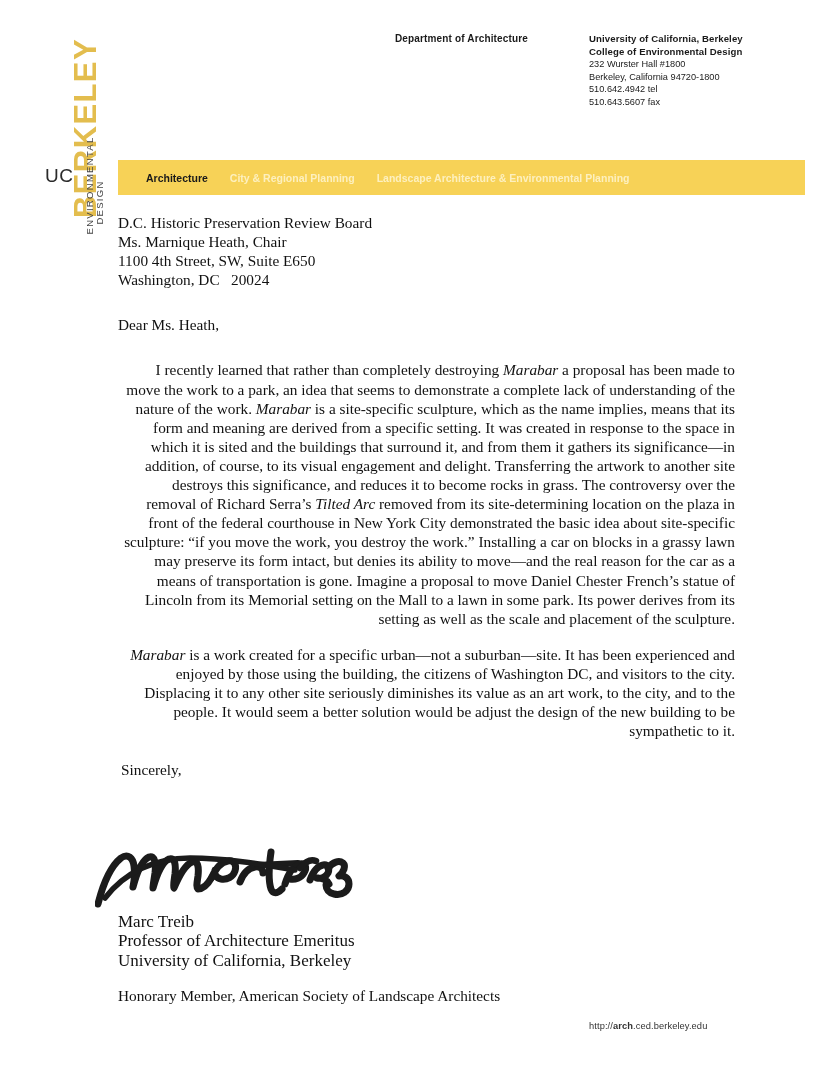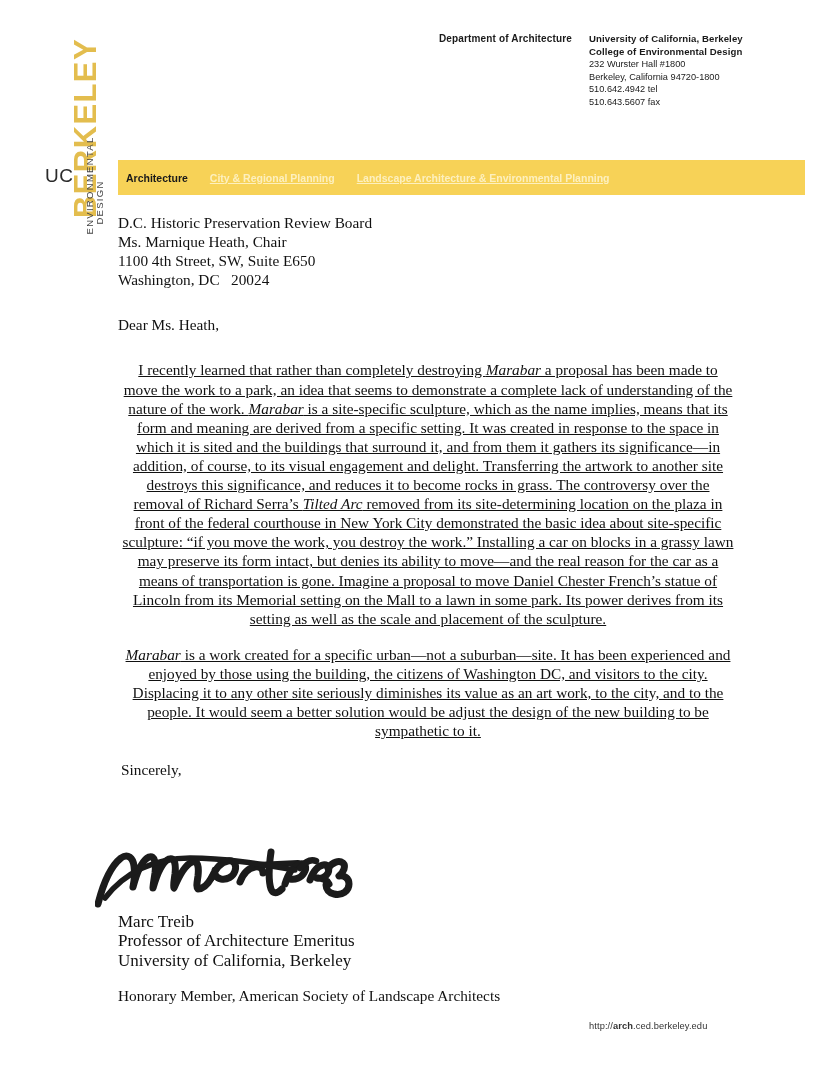--- a/index.html
+++ b/index.html
@@ -78,21 +78,20 @@
   
   #dept-title {
     position: absolute;
     left: 395px;
     top: 33px;
     font-family: "Liberation Sans", sans-serif;
     font-size: 10px;
     font-weight: 700;
     color: #1a1a1a;
     letter-spacing: 0.15px;
-    margin-left: 44px;
   }
   #addr-block {
     position: absolute;
     left: 589px;
     top: 33px;
     font-family: "Liberation Sans", sans-serif;
     font-size: 9.2px;
     color: #1a1a1a;
     line-height: 12.6px;
   }
@@ -115,43 +114,42 @@
     padding-left: 8px;
     box-sizing: border-box;
   }
   .nav-item {
     font-family: "Liberation Sans", sans-serif;
     font-size: 10.5px;
     font-weight: 700;
     white-space: nowrap;
     margin-right: 22px;
   }
-  .nav-item.active { color: #1a1a1a; }
-  .nav-item.inactive { color: #fdf0bf; text-decoration: underline; }
+  .nav-item.active { color: #1a1a1a; margin-left: 20px; }
+  .nav-item.inactive { color: #fdf0bf; }
 
   
   #letter {
     position: absolute;
     left: 118px;
     top: 213px;
     width: 625px;
     font-family: "Liberation Serif", serif;
     font-size: 15.3px;
     line-height: 19.1px;
     color: #111111;
   }
   #letter .date { margin: 0 0 26px 0; }
   #letter .recipient { margin: 0 0 26px 0; }
   #letter .recipient div { white-space: pre; }
   #letter .salutation { margin: 0 0 26px 0; }
   #letter p.body {
     margin: 0 8px 17px 0;
-    text-align: center;
+    text-align: right;
     padding-left: 3px;
-    text-decoration: underline;
   }
   #letter .closing { margin: 20px 0 18px 3px; }
   #letter em { font-style: italic; }
 
   
   #signature {
     position: absolute;
     left: 95px;
     top: 832px;
     width: 265px;

